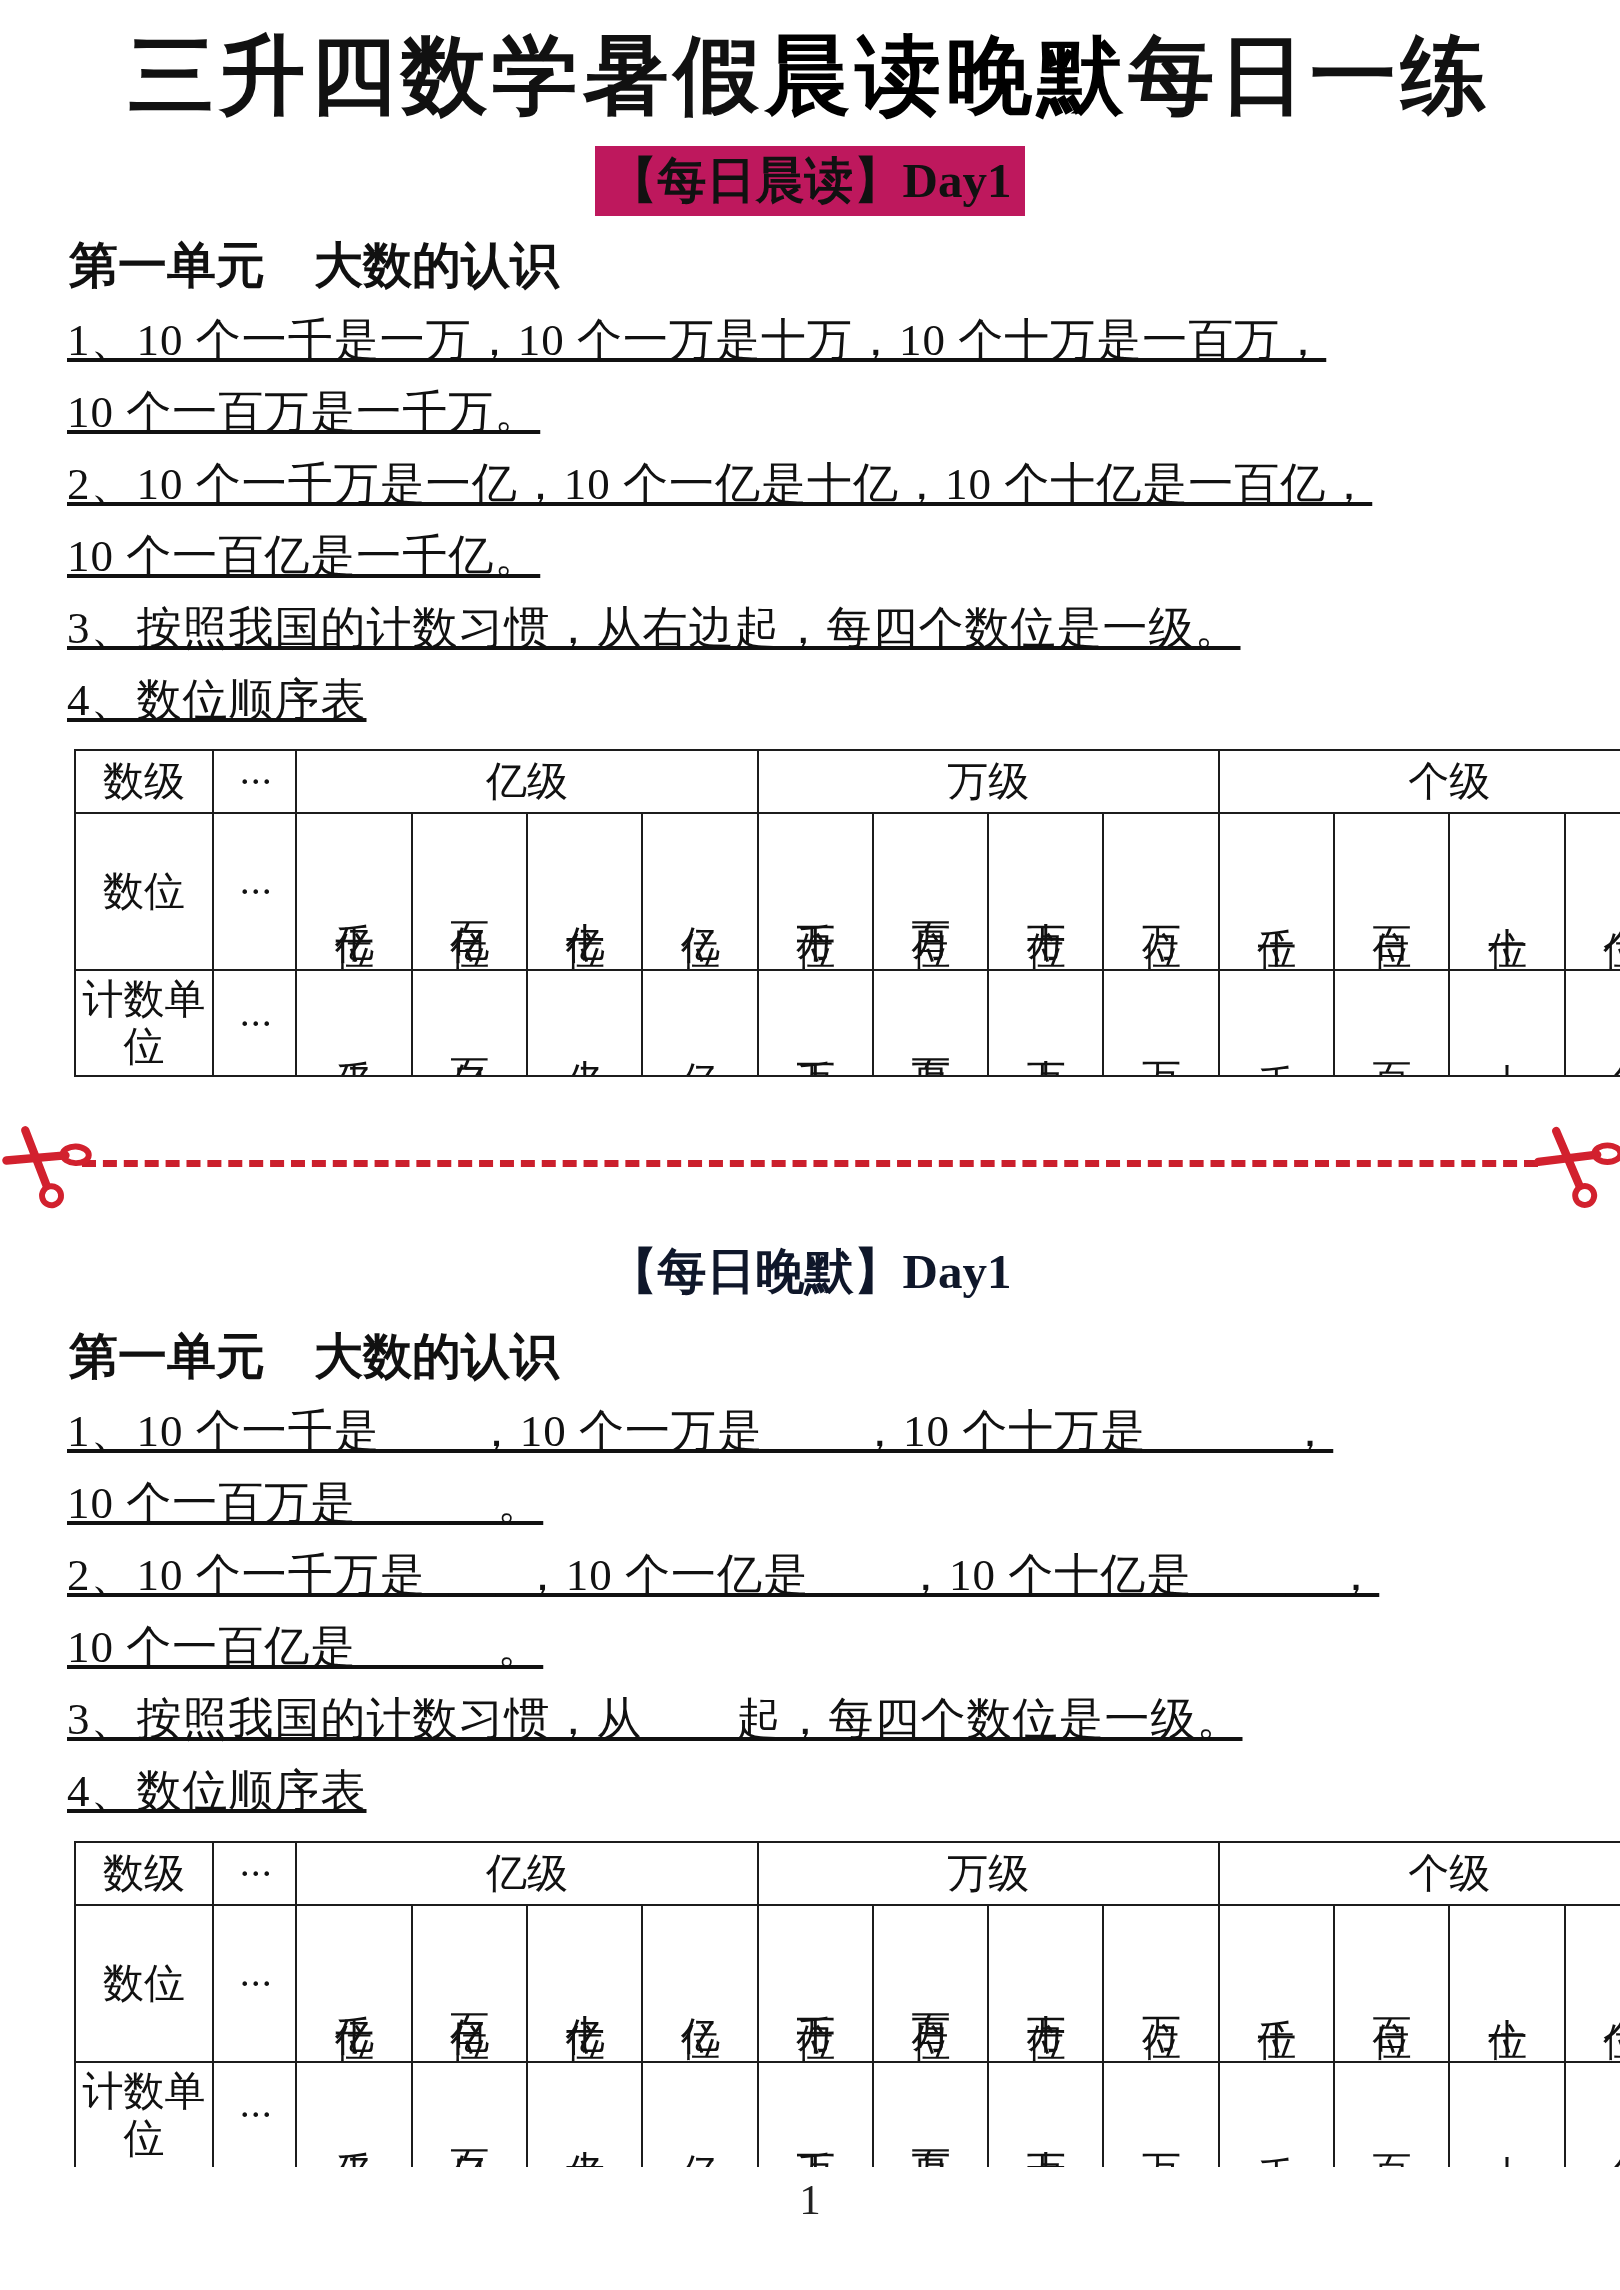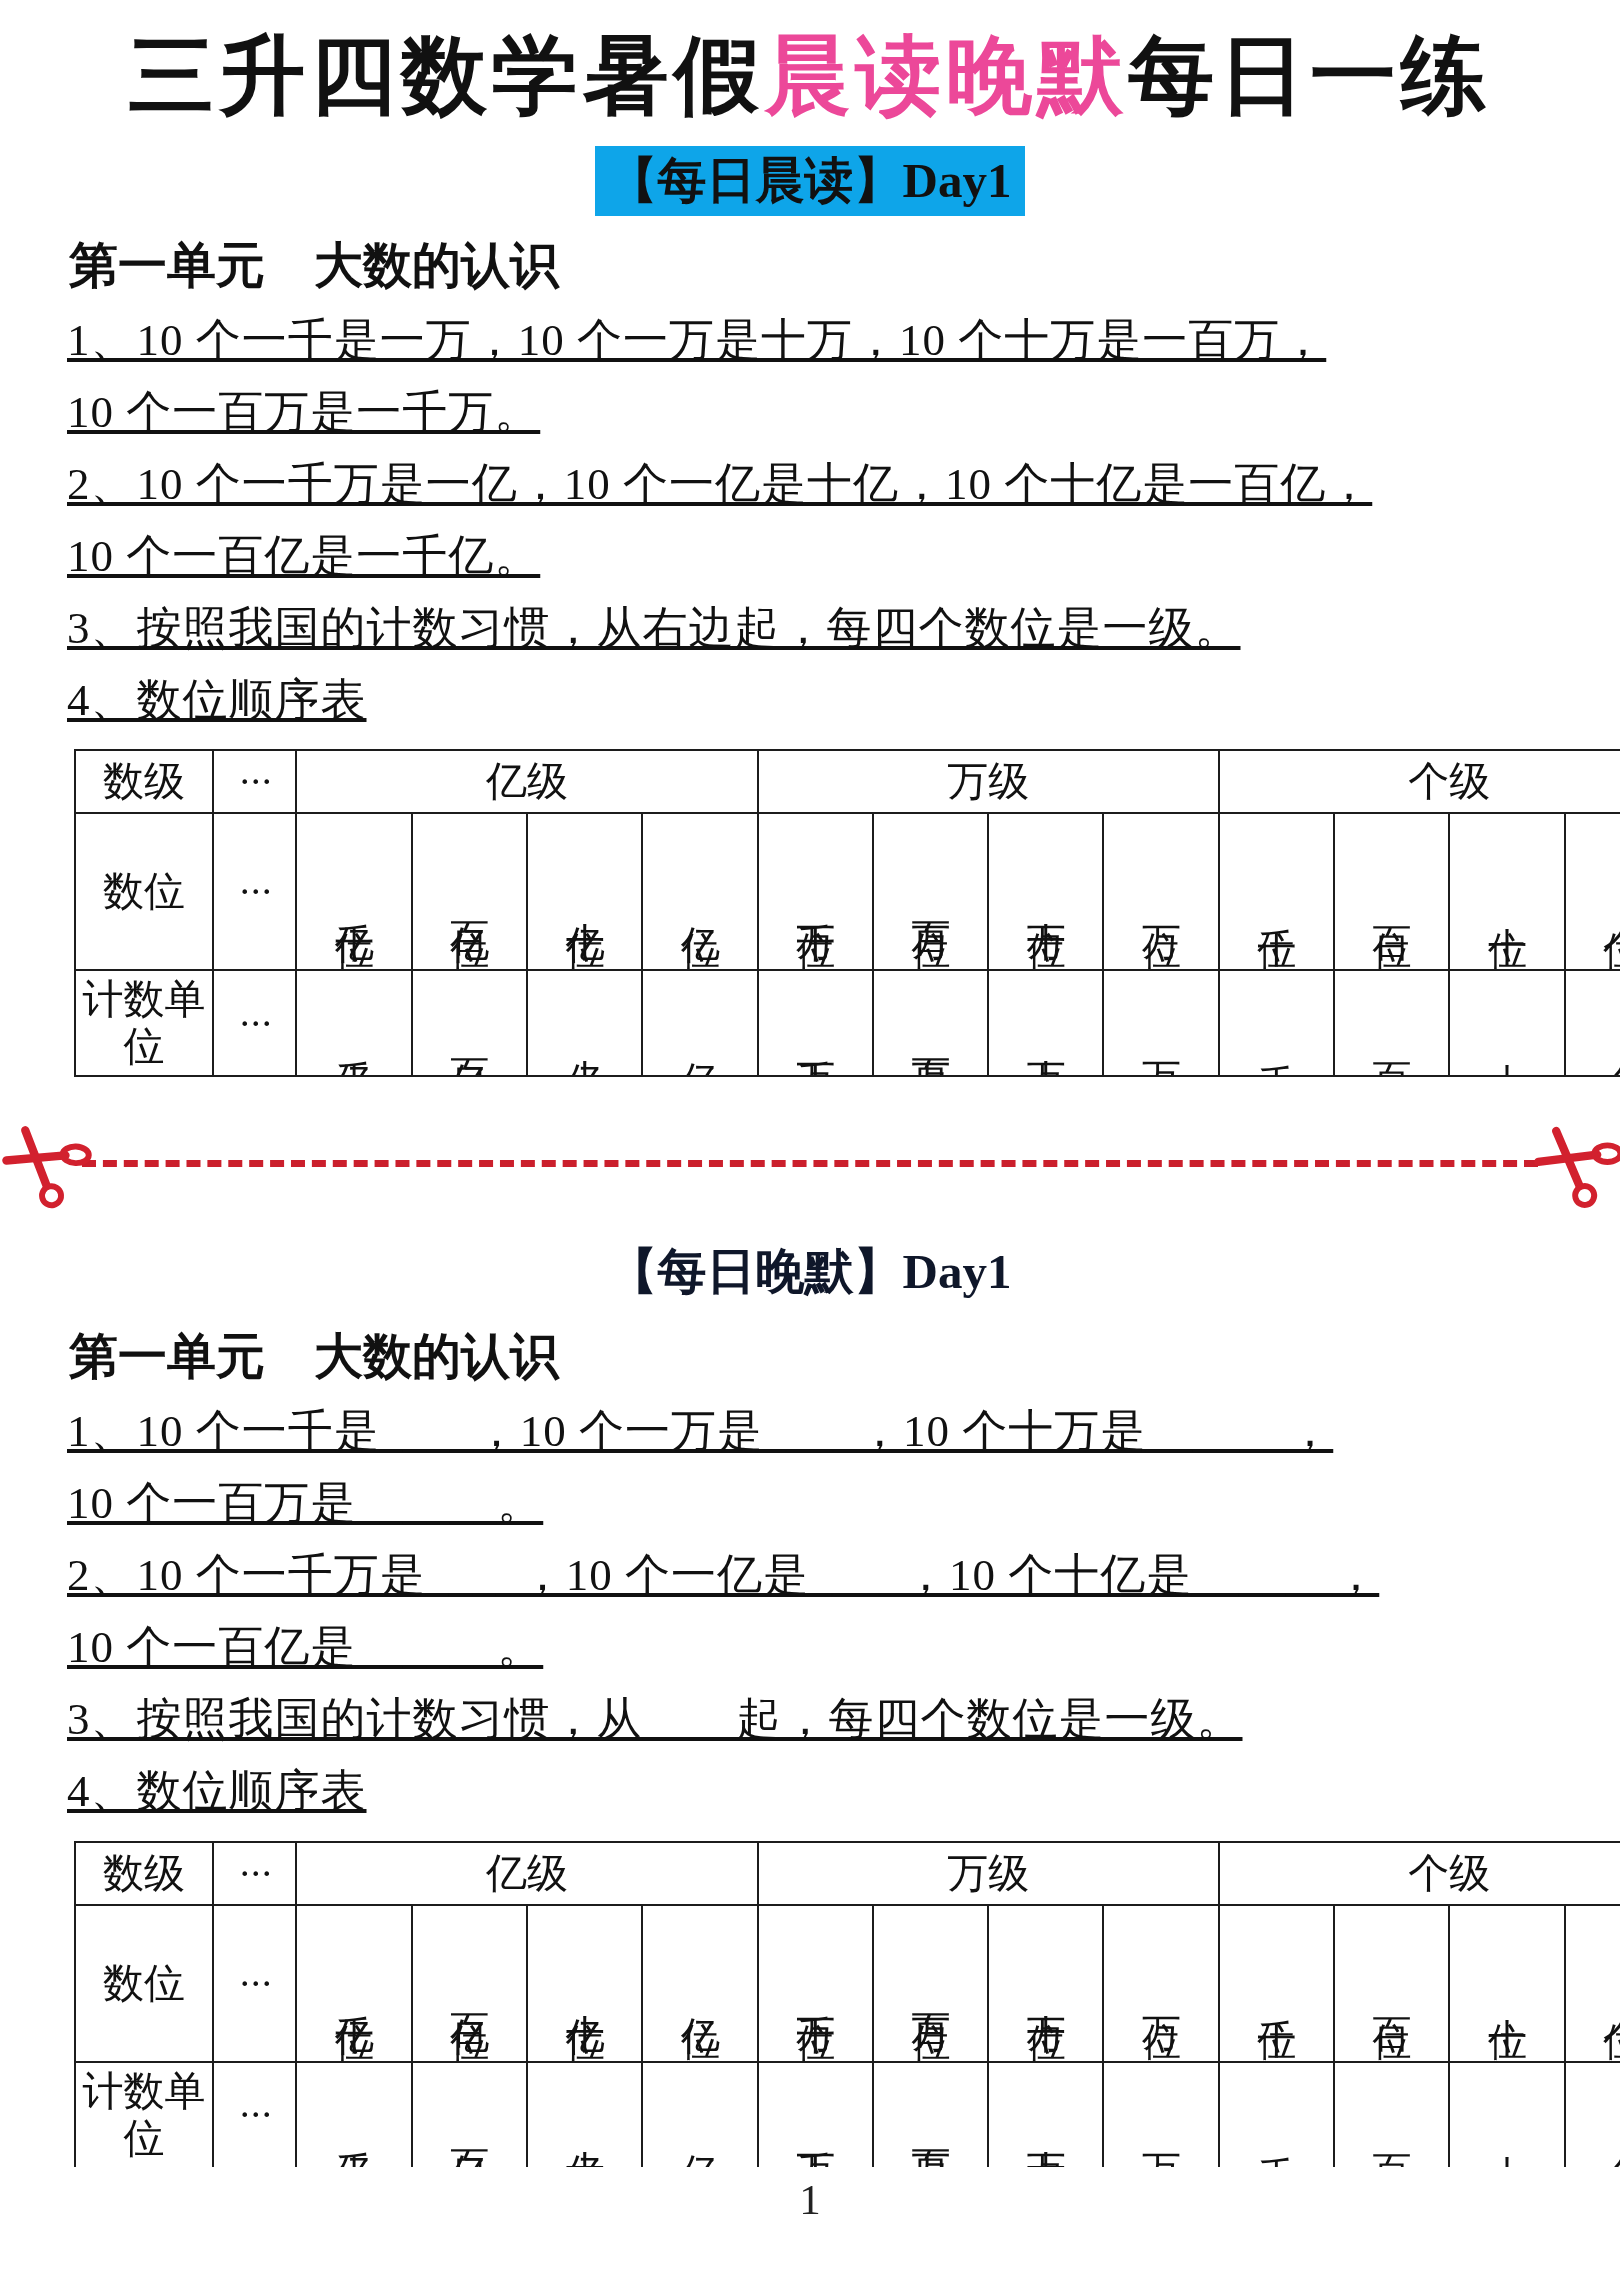--- a/index.html
+++ b/index.html
@@ -7,25 +7,25 @@
     width:1620px;height:2291px;box-sizing:border-box;
     background:#ffffff;position:relative;overflow:hidden;
     font-family:"Liberation Serif","DejaVu Serif",serif;color:#111;
   }
   
   .title{
     margin:27.4px 39px 0;text-align:center;
     font-size:86px;font-weight:bold;letter-spacing:4.9px;line-height:1.15;
     white-space:nowrap;
   }
-  .title .red{color:#ec4899;}
+  .title .red{color:#000000;}
   
   .sec-head{text-align:center;margin-top:19.6px;}
   .sec-head .hl{
-    display:inline-block;background:#0ea5e9;color:#111;
+    display:inline-block;background:#be185d;color:#111;
     font-size:49px;font-weight:bold;padding:5.9px 13.7px;line-height:1.2;
   }
   .sec-head.red-head{margin-top:33px;}
   .sec-head.red-head .plain{
     display:inline-block;background:transparent;color:#0f172a;
     font-size:49px;font-weight:bold;padding:5.9px 13.7px;line-height:1.2;
   }
   
   .unit-title{
     margin:17.6px 69px 5.9px;font-size:49px;font-weight:bold;line-height:1.3;

